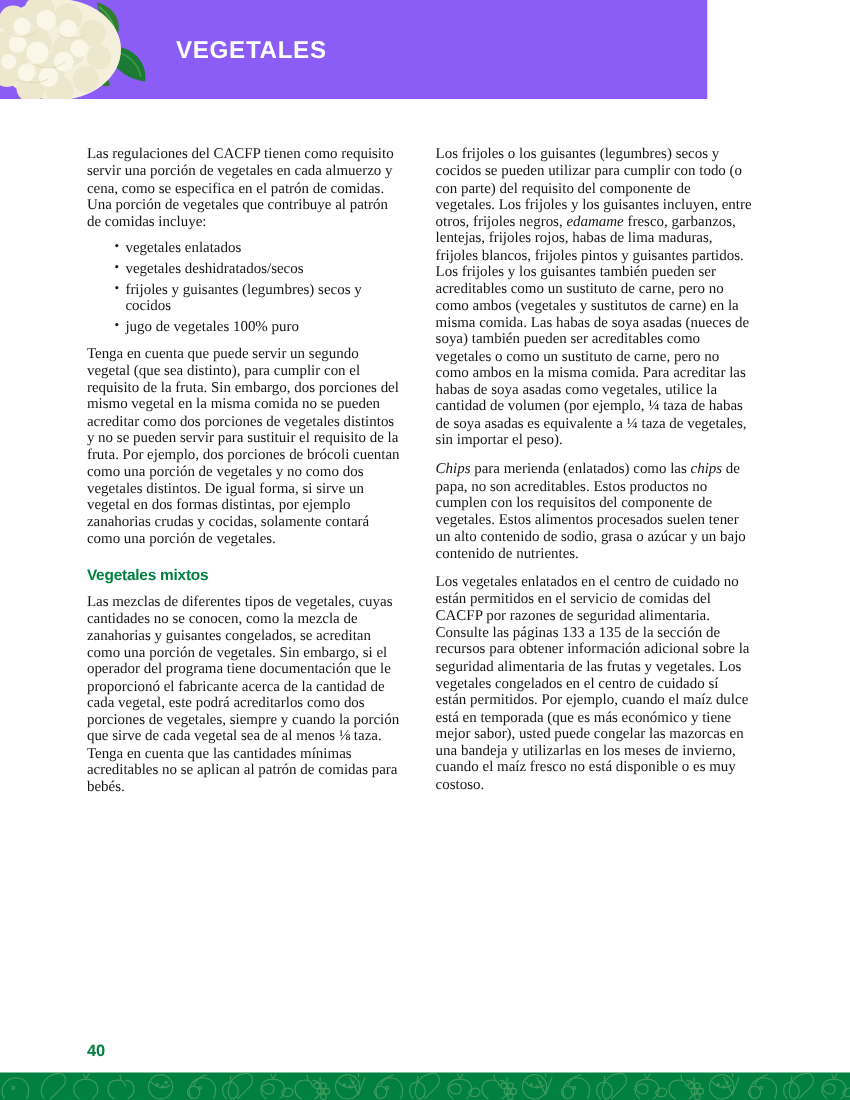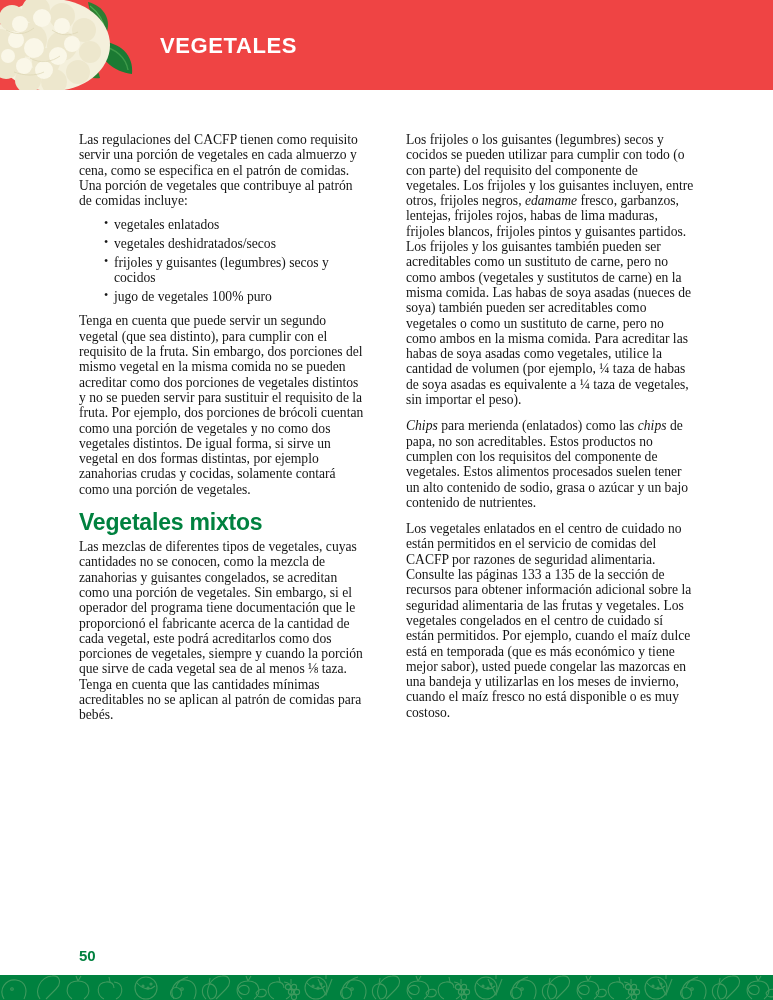--- a/index.html
+++ b/index.html
@@ -13,23 +13,23 @@
     position: relative;
     overflow: hidden;
     font-family: "Liberation Serif", serif;
   }
 
   
   .header-band {
     position: absolute;
     left: 0;
     top: 0;
-    width: 773px;
+    width: 643px;
     height: 90px;
-    background: #ef4444;
+    background: #8b5cf6;
     overflow: hidden;
   }
   .header-title {
     position: absolute;
     left: 160px;
     top: 33px;
     font-family: "Liberation Sans", sans-serif;
     font-weight: bold;
     font-size: 22px;
     letter-spacing: 0.6px;
@@ -57,21 +57,21 @@
   .col {
     position: absolute;
     top: 42px;
     width: 288px;
     font-size: 13.6px;
     line-height: 15.3px;
     color: #151515;
     text-align: left;
   }
   .col-left  { left: 79px; }
-  .col-right { left: 406px; }
+  .col-right { left: 396px; }
 
   .col p {
     margin: 0 0 11px 0;
   }
   .col p.tight { margin-bottom: 9px; }
 
   .bullets {
     list-style: none;
     margin: 0 0 9px 0;
     padding: 0;
@@ -87,21 +87,21 @@
     position: absolute;
     left: 25px;
     top: -1px;
     font-size: 12px;
     color: #151515;
   }
 
   h2.subhead {
     font-family: "Liberation Sans", sans-serif;
     font-weight: bold;
-    font-size: 23px;
+    font-size: 14px;
     color: #00813F;
     margin: 16px 0 7px 0;
     letter-spacing: -0.2px;
     line-height: 19px;
   }
 
   i, em { font-style: italic; }
 
   
   .page-number {
@@ -206,21 +206,21 @@
 
   <div class="col col-right">
     <p><span>Los frijoles o los guisantes (legumbres) secos y cocidos se pueden utilizar para cumplir con todo (o con parte) del requisito del componente de vegetales. Los frijoles y los guisantes incluyen, entre otros, frijoles negros, </span><i>edamame</i><span> fresco, garbanzos, lentejas, frijoles rojos, habas de lima maduras, frijoles blancos, frijoles pintos y guisantes partidos. Los frijoles y los guisantes también pueden ser acreditables como un sustituto de carne, pero no como ambos (vegetales y sustitutos de carne) en la misma comida. Las habas de soya asadas (nueces de soya) también pueden ser acreditables como vegetales o como un sustituto de carne, pero no como ambos en la misma comida. Para acreditar las habas de soya asadas como vegetales, utilice la cantidad de volumen (por ejemplo, ¼ taza de habas de soya asadas es equivalente a ¼ taza de vegetales, sin importar el peso).</span></p>
 
     <p><i>Chips</i><span> para merienda (enlatados) como las </span><i>chips</i><span> de papa, no son acreditables. Estos productos no cumplen con los requisitos del componente de vegetales. Estos alimentos procesados suelen tener un alto contenido de sodio, grasa o azúcar y un bajo contenido de nutrientes.</span></p>
 
     <p>Los vegetales enlatados en el centro de cuidado no están permitidos en el servicio de comidas del CACFP por razones de seguridad alimentaria. Consulte las páginas 133 a 135 de la sección de recursos para obtener información adicional sobre la seguridad alimentaria de las frutas y vegetales. Los vegetales congelados en el centro de cuidado sí están permitidos. Por ejemplo, cuando el maíz dulce está en temporada (que es más económico y tiene mejor sabor), usted puede congelar las mazorcas en una bandeja y utilizarlas en los meses de invierno, cuando el maíz fresco no está disponible o es muy costoso.</p>
   </div>
 </div>
 
-<div class="page-number">50</div>
+<div class="page-number">40</div>
 
 <div class="footer-band">
   <svg class="footer-art" width="773" height="25" viewBox="0 0 773 25" xmlns="http://www.w3.org/2000/svg">
     <defs>
       <g id="veg-tile" fill="none" stroke="#3E9A5E" stroke-width="1.1">
 
         <path d="M4 24 C-2 14 6 4 16 5 C26 6 28 16 24 24"></path>
         <circle cx="12" cy="14" r="1.3"></circle>
 
         <path d="M40 24 C34 16 40 2 52 1 C60 0 62 8 56 14 C50 20 48 22 46 24"></path>

